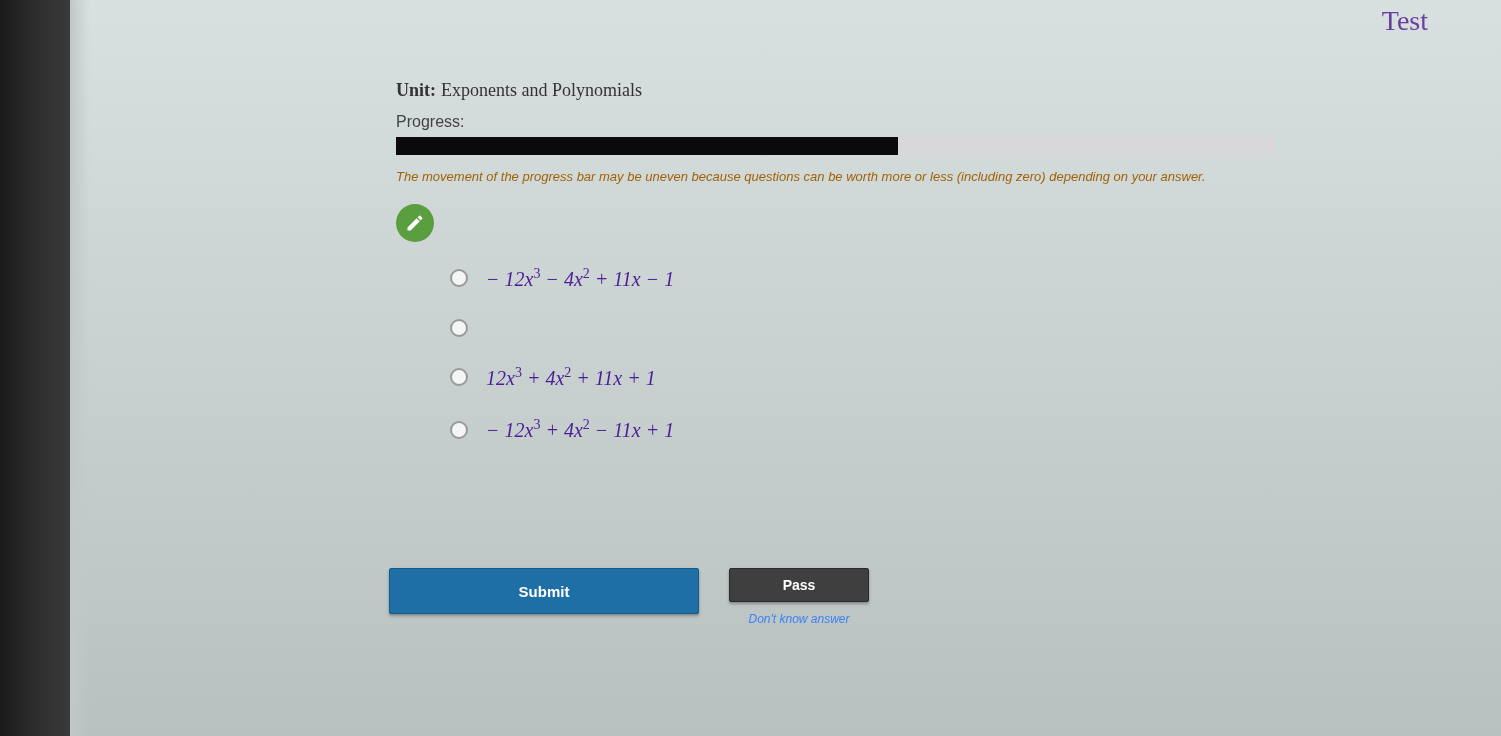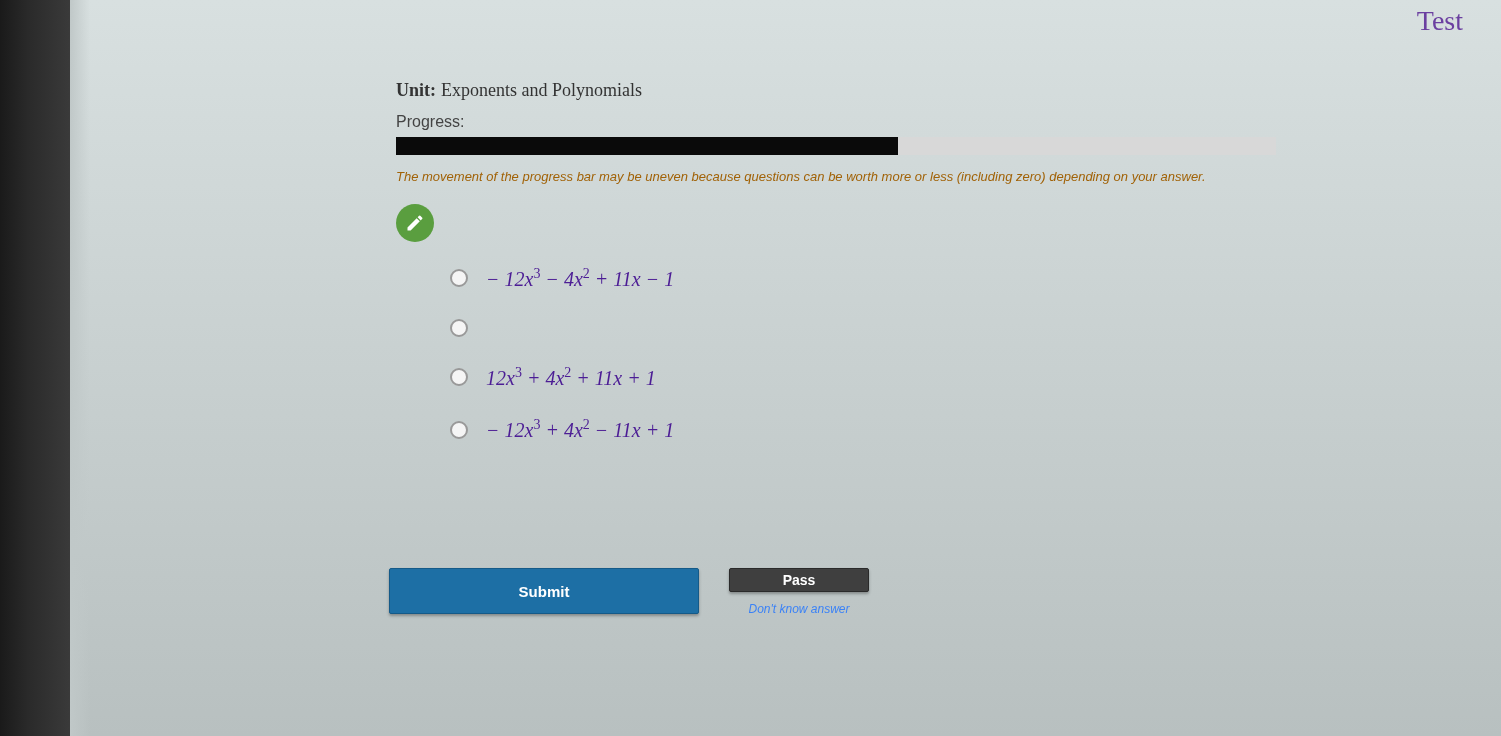--- a/index.html
+++ b/index.html
@@ -26,21 +26,21 @@
       position: absolute;
       left: 70px;
       top: 0;
       width: 20px;
       height: 100%;
       background: linear-gradient(to right, #c0c8c8, transparent);
     }
     .test-label {
       position: absolute;
       top: 5px;
-      right: 38px;
+      right: 73px;
       font-size: 28px;
       color: #6b3fa0;
       font-family: Georgia, serif;
       text-align: center;
     }
     .content {
       position: absolute;
       left: 396px;
       top: 80px;
       width: 920px;
@@ -162,21 +162,21 @@
       border-radius: 2px;
       box-shadow: 0 2px 3px rgba(0,0,0,0.3);
     }
     .pass-col {
       display: flex;
       flex-direction: column;
       align-items: center;
     }
     .btn-pass {
       width: 140px;
-      height: 24px;
+      height: 34px;
       background: #3f3f3f;
       border: 1px solid #2a2a2a;
       color: white;
       font-weight: bold;
       font-size: 14px;
       cursor: pointer;
       border-radius: 2px;
       box-shadow: 0 2px 3px rgba(0,0,0,0.3);
     }
     .dont-know {

